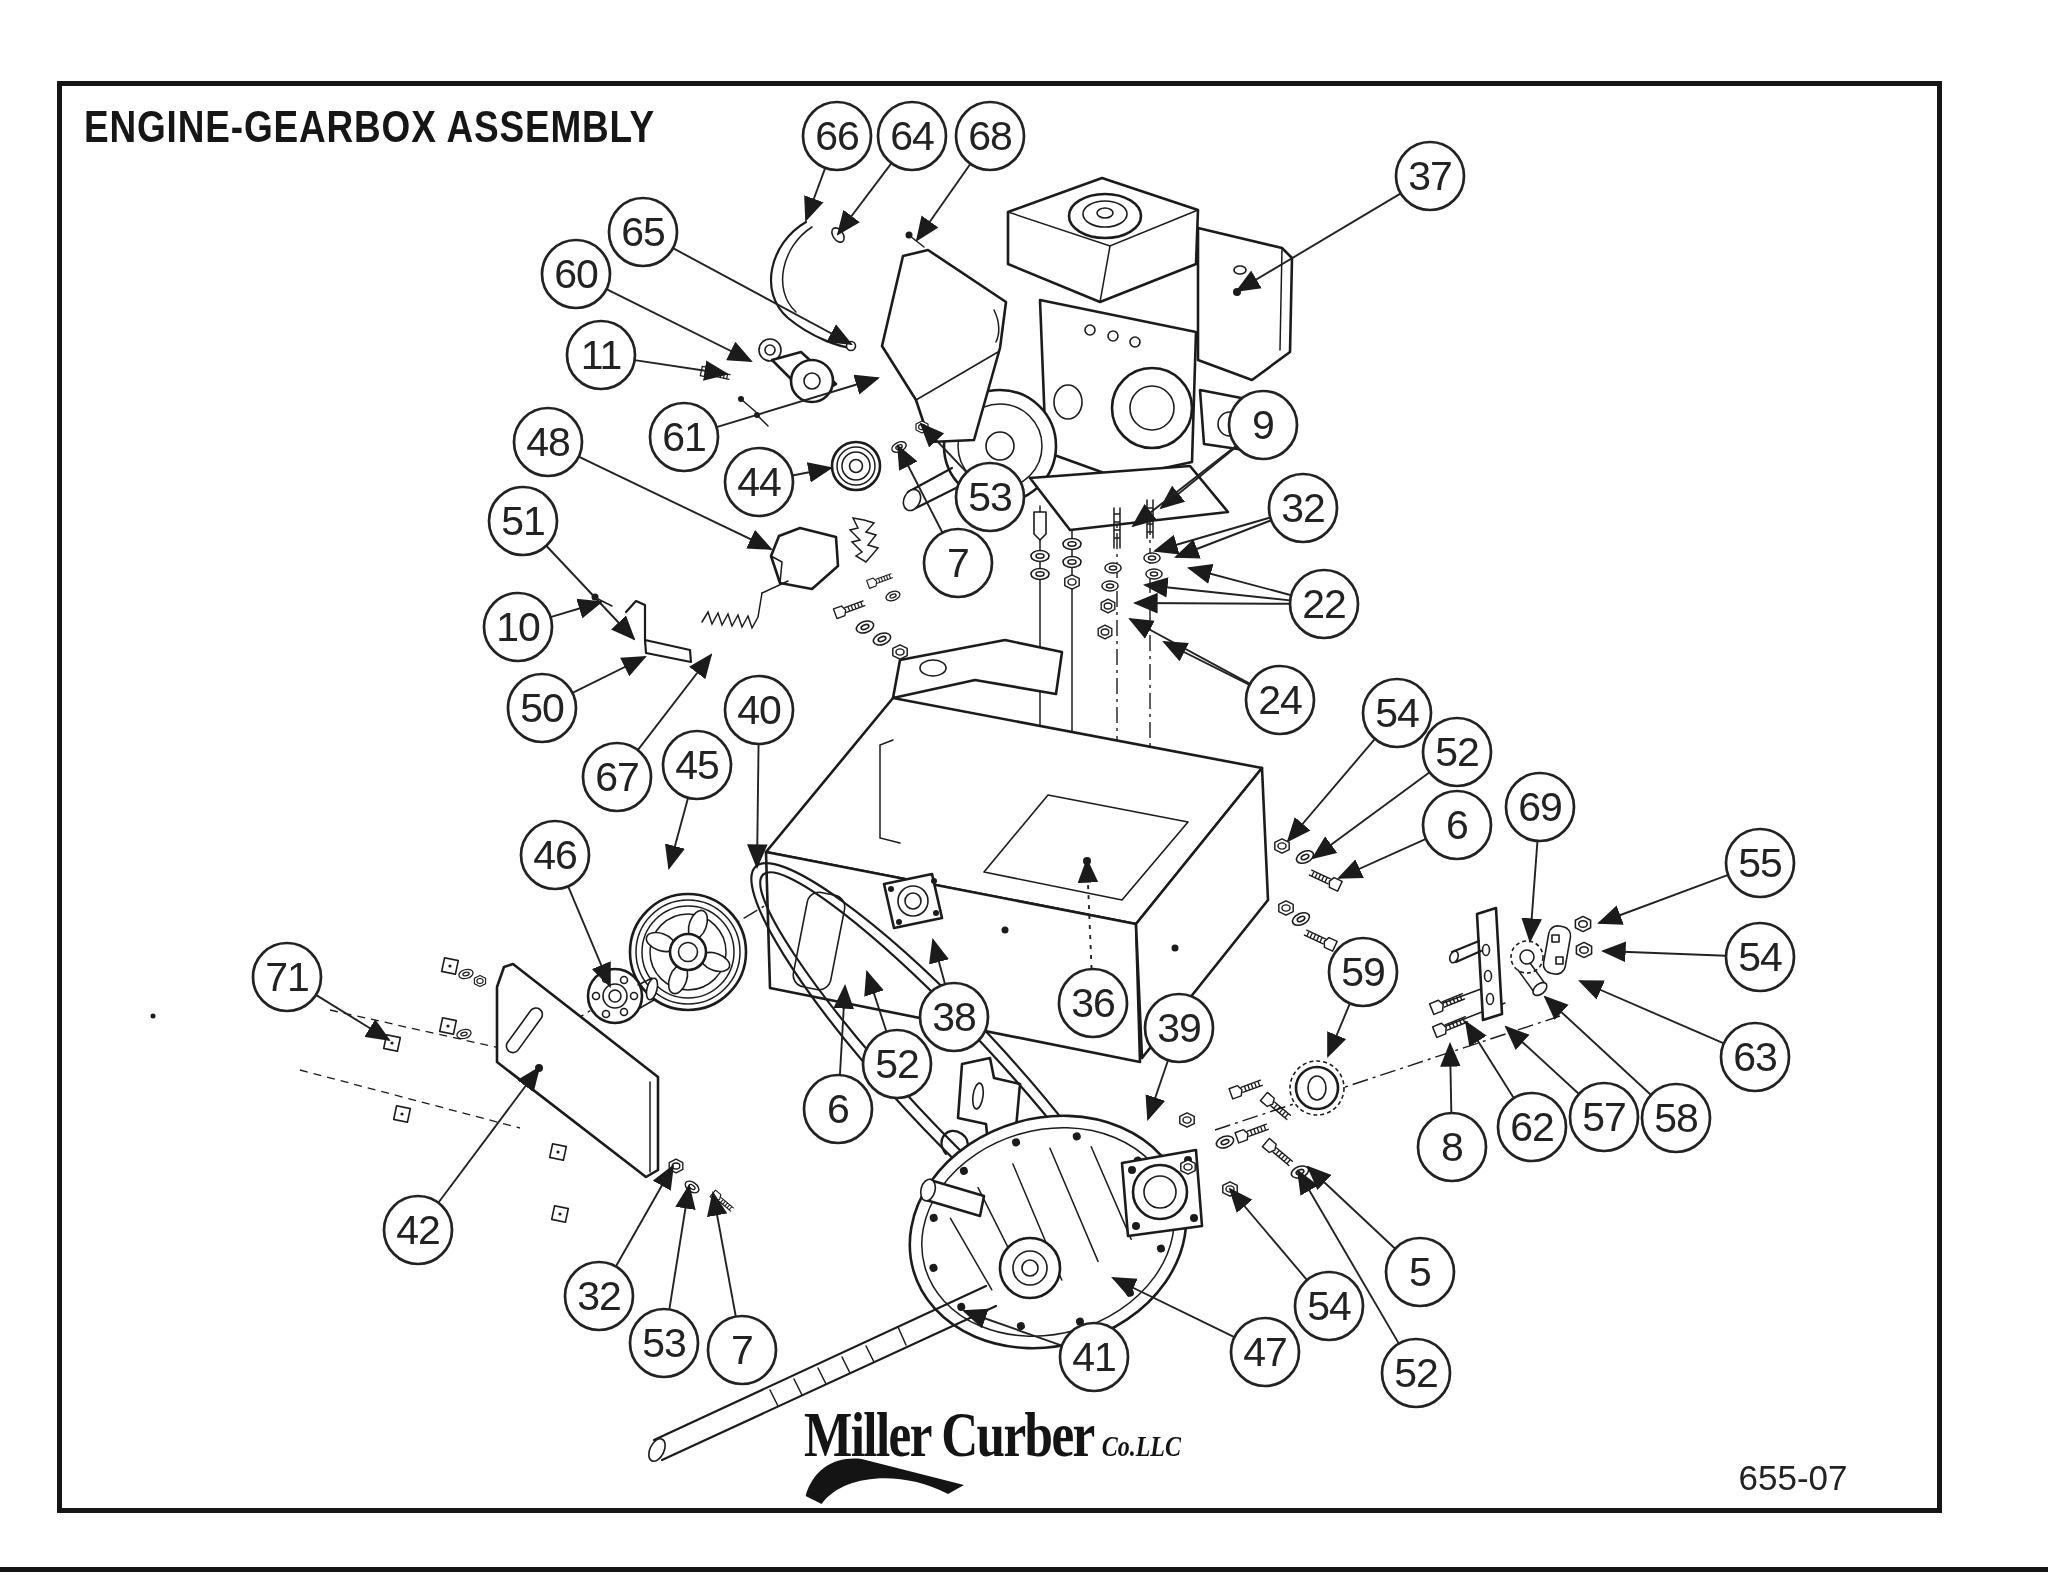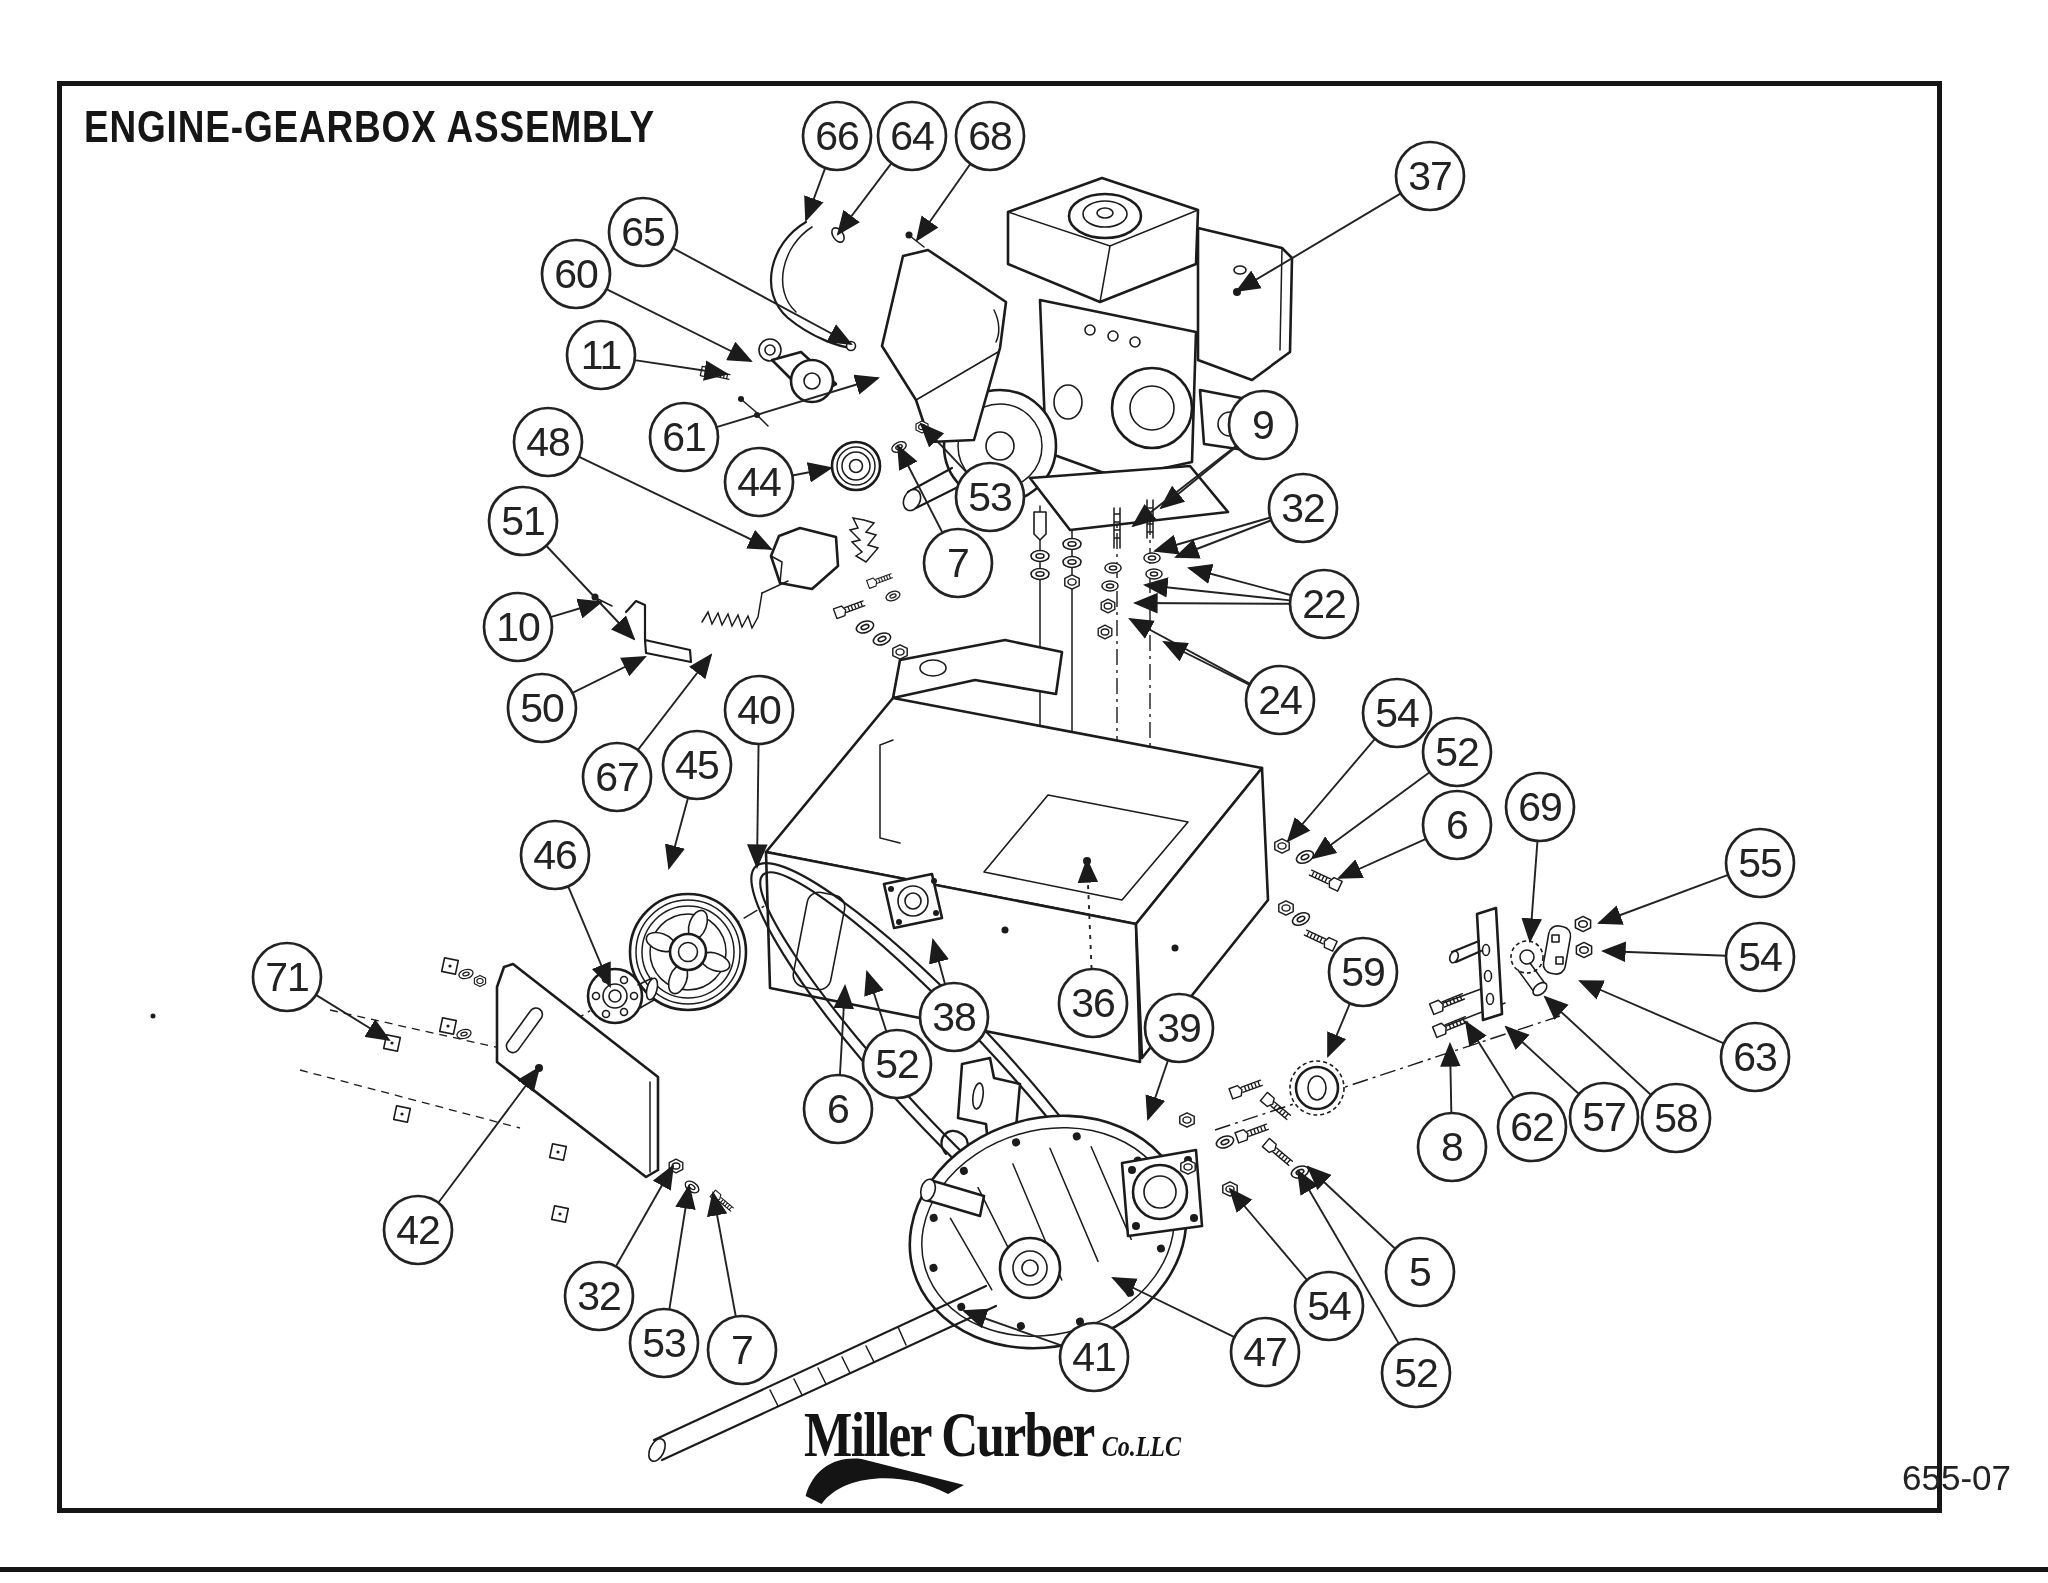--- a/index.html
+++ b/index.html
@@ -24,21 +24,21 @@
   .balloon-num{font-family:"Liberation Sans",sans-serif;font-size:41px;fill:#222;
                text-anchor:middle;letter-spacing:-1px;}
   
   .logo{position:absolute;left:804px;top:1398px;transform:scaleX(.8);transform-origin:left top;}
   .logo-text{display:flex;align-items:baseline;white-space:nowrap;}
   .logo-main{font-family:"Liberation Serif",serif;font-weight:700;font-size:64px;
              letter-spacing:-2px;color:#141414;}
   .logo-suffix{font-family:"Liberation Serif",serif;font-weight:700;font-style:italic;
                font-size:30px;margin-left:10px;color:#141414;}
   .swoosh{position:absolute;left:-6px;top:56px;}
-  .doc-number{position:absolute;left:1902px;top:1458px;width:130px;text-align:left;
+  .doc-number{position:absolute;left:1728px;top:1458px;width:130px;text-align:center;
               font-size:35px;color:#222;}
   .scan-line{position:absolute;left:0;top:1567px;width:2048px;height:5px;background:#141414;}
 </style>
 </head>
 <body>
 
 <div class="page">
 
   <svg class="diagram-svg" viewBox="0 0 2048 1583">
     <defs>

